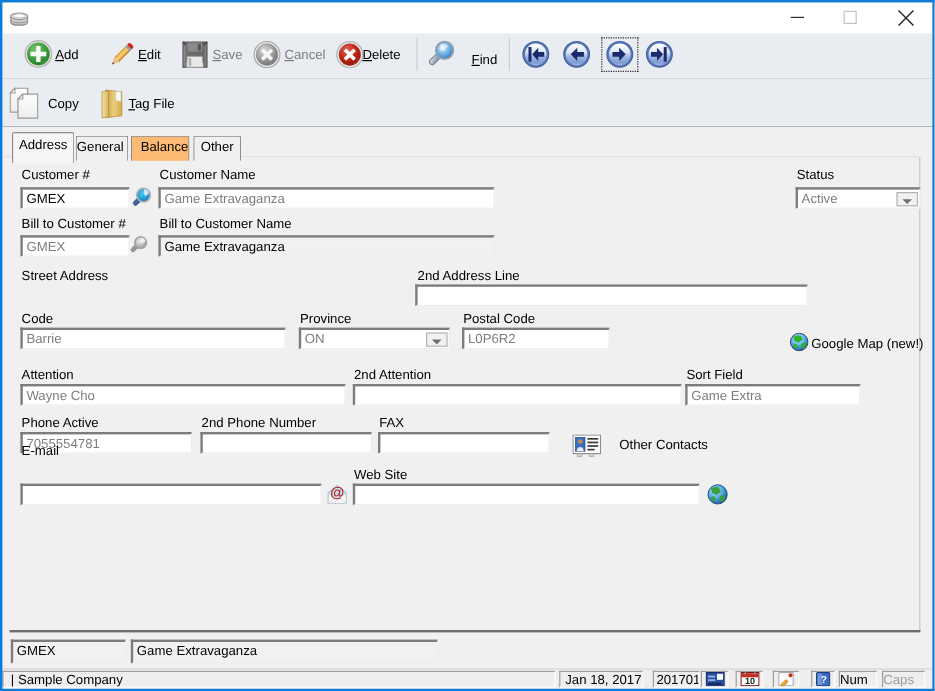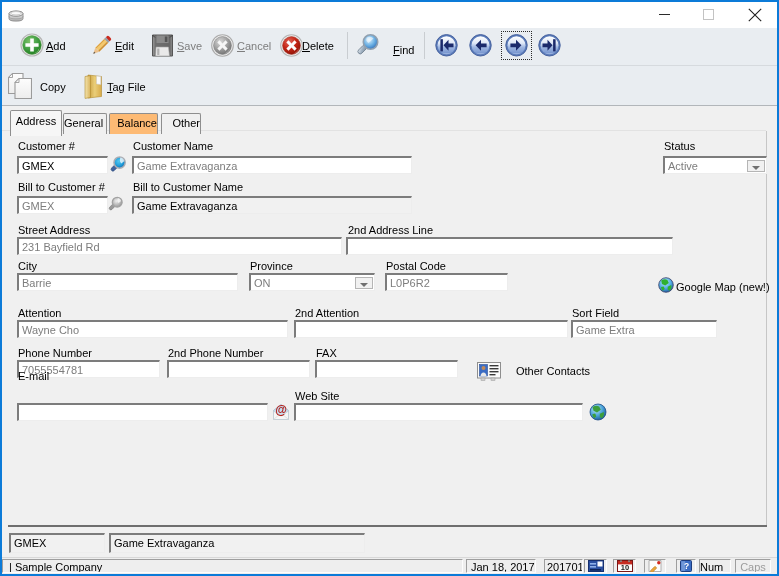--- a/index.html
+++ b/index.html
@@ -199,21 +199,21 @@
 <path d="M5 2 L18.5 3.5 V23.5 L5 25 Z" fill="url(#gFo)" stroke="#b08a2e" stroke-width="0.6"></path>
 <path d="M13.5 3 L17.8 3.5 V11.5 L13.5 11 Z" fill="#fafafa" stroke="#c8c8c8" stroke-width="0.5"></path>
 <path d="M2 3.5 L7.5 2.6 V24.6 L2 25.4 Z" fill="url(#gFo2)" stroke="#b08a2e" stroke-width="0.6"></path>
 </svg>
 <div class="tlab" style="left:107px;top:81px"><u>T</u>ag File</div>
 
 <div class="ab" style="left:2px;top:106px;right:2px;height:25px;background:#f0f0f0"></div>
 <div class="ab" style="left:2px;top:130px;width:764px;height:1px;background:#e2e2e2"></div>
 <div class="ab" style="left:63px;top:113px;width:42px;height:17px;background:#f0f0f0;border:1px solid #8e8e8e;border-bottom:none;border-radius:2px 2px 0 0;font:11px 'Liberation Sans',sans-serif;text-align:left;padding-top:3px;box-sizing:content-box">General</div>
 <div class="ab" style="left:109px;top:113px;width:47px;height:17px;background:#fdba74;border:1px solid #8e8e8e;border-bottom:none;border-radius:2px 2px 0 0;font:11px 'Liberation Sans',sans-serif;text-align:right;padding-top:3px">Balance</div>
-<div class="ab" style="left:161px;top:113px;width:38px;height:17px;background:#f0f0f0;border:1px solid #8e8e8e;border-bottom:none;border-radius:2px 2px 0 0;font:11px 'Liberation Sans',sans-serif;text-align:right;padding-top:3px">Other</div>
+<div class="ab" style="left:161px;top:113px;width:38px;height:17px;background:#f0f0f0;border:1px solid #8e8e8e;border-bottom:none;border-radius:2px 2px 0 0;font:11px 'Liberation Sans',sans-serif;text-align:center;padding-top:3px">Other</div>
 <div class="ab" style="left:10px;top:110px;width:50px;height:21px;background:#f6f6f6;border:1px solid #8e8e8e;border-bottom:none;border-radius:2px 2px 0 0;font:11px 'Liberation Sans',sans-serif;text-align:center;padding-top:4px;z-index:2">Address</div>
 
 <div class="ab" style="left:766px;top:131px;width:1px;height:395px;background:#c6c6c6"></div>
 <div class="lb" style="left:18px;top:140px">Customer #</div>
 <div class="lb" style="left:133px;top:140px">Customer Name</div>
 <div class="lb" style="left:664px;top:140px">Status</div>
 <div class="in" style="left:17px;top:156px;width:91px">GMEX</div>
 <svg class="ab" style="left:107px;top:153px" width="22" height="24" viewBox="0 0 22 24">
 <defs>
         <radialGradient id="gMagB" cx="42%" cy="38%" r="70%">
@@ -239,23 +239,22 @@
           <stop offset="1" stop-color="#8e8e8e"></stop>
         </radialGradient>
       </defs>
 <rect x="2.4" y="10.6" width="9" height="3.2" rx="1.6" fill="#999" stroke="#7f7f7f" stroke-width="0.6" transform="rotate(-45 6.9 12.2)"></rect>
 <circle cx="11.2" cy="8.2" r="4.9" fill="url(#gMagG)" stroke="#a2a2a2" stroke-width="1.3"></circle>
 <path d="M12 3.9 q2.8 0.5 3.1 3.1 l-2.4 2.1 q-2.3 -2.6 -0.7 -5.2z" fill="#fff" opacity="0.7"></path>
 </svg>
 <div class="in g" style="left:132px;top:196px;width:280px">Game Extravaganza</div>
 <div class="lb" style="left:18px;top:224px">Street Address</div>
 <div class="lb" style="left:348px;top:224px">2nd Address Line</div>
-<div class="in d" style="left:17px;top:237px;width:325px">231 Bayfield Rd</div>
 <div class="in" style="left:346px;top:237px;width:327px"></div>
-<div class="lb" style="left:18px;top:260px">City</div>
+<div class="lb" style="left:18px;top:260px">Code</div>
 <div class="lb" style="left:250px;top:260px">Province</div>
 <div class="lb" style="left:386px;top:260px">Postal Code</div>
 <div class="in d" style="left:17px;top:273px;width:221px">Barrie</div>
 <div class="in d" style="left:249px;top:273px;width:126px">ON<span class="cbtn"></span></div>
 <div class="in d" style="left:385px;top:273px;width:123px">L0P6R2</div>
 <svg class="ab" style="left:658px;top:277px" width="16" height="16" viewBox="0 0 16 16">
 <defs>
         <radialGradient id="gGl1" cx="42%" cy="30%" r="78%">
           <stop offset="0" stop-color="#c8ecfa"></stop>
           <stop offset="0.5" stop-color="#58b2e8"></stop>
@@ -267,21 +266,21 @@
 <path d="M9.7 9.7 L13.2 8.1 Q14.2 11.2 11.7 13.7 L9.7 12.6 Z" fill="#2fb02f"></path>
 <path d="M3 10.1 L5.7 9.6 6.7 12.1 4.7 13.7 Q3.1 12.1 3 10.1Z" fill="#2fb02f"></path>
 </svg>
 <div class="lb" style="left:676px;top:281px">Google Map (new!)</div>
 <div class="lb" style="left:18px;top:307px">Attention</div>
 <div class="lb" style="left:295px;top:307px">2nd Attention</div>
 <div class="lb" style="left:572px;top:307px">Sort Field</div>
 <div class="in d" style="left:17px;top:320px;width:271px">Wayne Cho</div>
 <div class="in" style="left:294px;top:320px;width:274px"></div>
 <div class="in d" style="left:571px;top:320px;width:146px">Game Extra</div>
-<div class="lb" style="left:18px;top:347px">Phone Number</div>
+<div class="lb" style="left:18px;top:347px">Phone Active</div>
 <div class="lb" style="left:168px;top:347px">2nd Phone Number</div>
 <div class="lb" style="left:316px;top:347px">FAX</div>
 <div class="in d" style="left:17px;top:360px;width:143px">7055554781</div>
 <div class="in" style="left:167px;top:360px;width:143px"></div>
 <div class="in" style="left:315px;top:360px;width:143px"></div>
 <svg class="ab" style="left:477px;top:362px" width="24" height="19" viewBox="0 0 24 19">
 <rect x="0.5" y="0.5" width="23" height="15.5" fill="#fbfbfb" stroke="#8e8e8e" stroke-width="1"></rect>
 <rect x="2.5" y="2.5" width="8" height="11.5" fill="#3a6cc4" stroke="#2a4e94" stroke-width="0.6"></rect>
 <circle cx="6.5" cy="6" r="2" fill="#c08a5a"></circle>
 <path d="M3.5 14 Q4 10.5 6.5 10.5 Q9 10.5 9.5 14 Z" fill="#e8e8e8"></path>
@@ -351,18 +350,18 @@
 </svg>
     </div>
 <div class="sp" style="left:676px;width:20px">
       <svg width="12" height="12" viewBox="0 0 12 12" style="position:absolute;left:3px;top:0px">
 <rect x="0.5" y="0.5" width="11" height="11" rx="1" fill="#3a6cc4" stroke="#1d3d7e"></rect>
 <rect x="1.2" y="1.2" width="4" height="9.6" fill="#6f97d8"></rect>
 <text x="6.5" y="9.4" font-family="Liberation Sans,sans-serif" font-size="8.5" font-weight="bold" fill="#fff" text-anchor="middle">?</text>
 </svg>
     </div>
 <div class="sp" style="left:699px;width:32px;text-align:left;padding-top:1px">Num</div>
-<div class="sp" style="left:735px;width:36px;text-align:center;padding-top:1px;color:#9c9c9c">Caps</div>
+<div class="sp" style="left:735px;width:36px;padding-top:1px;color:#9c9c9c">Caps</div>
 
 <div class="ab" style="left:0;top:0;width:779px;height:2px;background:#0c7bd8"></div>
 <div class="ab" style="left:0;top:574px;width:779px;height:2px;background:#0c7bd8"></div>
 <div class="ab" style="left:0;top:0;width:2px;height:576px;background:#0c7bd8"></div>
 <div class="ab" style="left:777px;top:0;width:2px;height:576px;background:#0c7bd8"></div>
 </div>
 </body></html>

